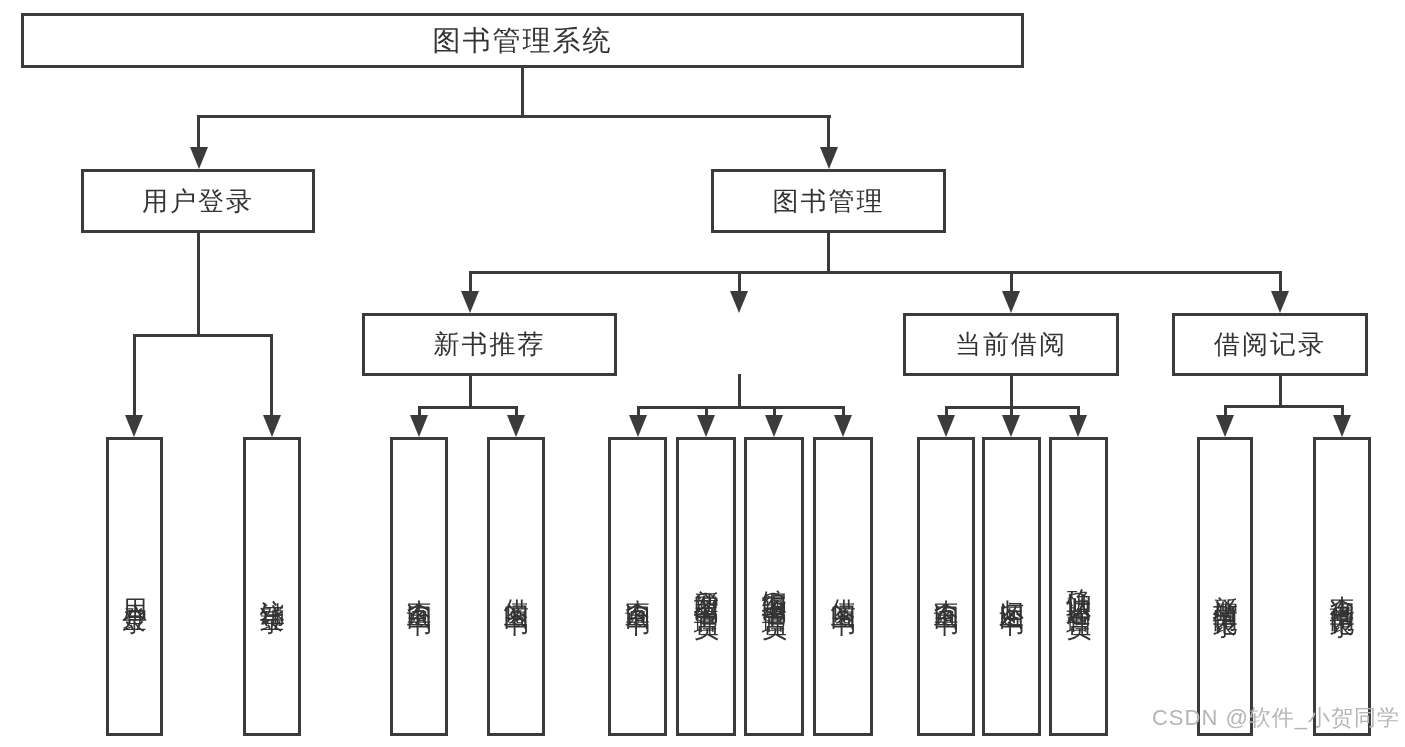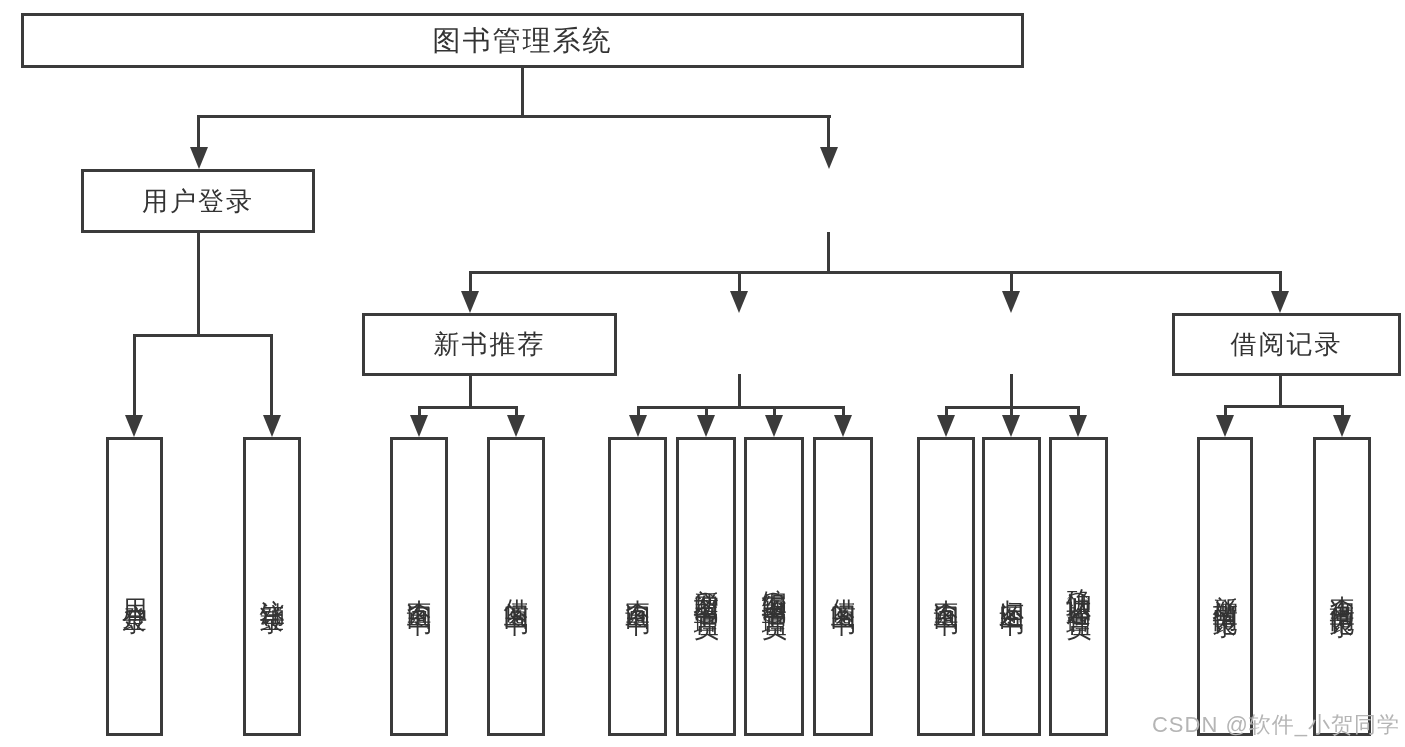--- a/index.html
+++ b/index.html
@@ -47,21 +47,21 @@
   .arr{
     position:absolute;
     width:0;height:0;
     border-left:9px solid transparent;
     border-right:9px solid transparent;
     border-top:22px solid var(--line);
   }
   .watermark{
     position:absolute;
     right:5px;
-    bottom:7px;
+    bottom:14px;
     font-size:22px;
     letter-spacing:1px;
     color:var(--watermark);
     z-index:5;
     white-space:nowrap;
   }
 </style>
 </head>
 <body>
 
@@ -122,23 +122,25 @@
   <div class="line" style="left:1279px;top:374px;width:3px;height:33px"></div>
   <div class="line" style="left:1224px;top:405px;width:119px;height:3px"></div>
   <div class="line" style="left:1224px;top:405px;width:3px;height:12px"></div>
   <div class="arr" style="left:1216px;top:415px"></div>
   <div class="line" style="left:1341px;top:405px;width:3px;height:12px"></div>
   <div class="arr" style="left:1333px;top:415px"></div>
 
   <div class="box hbox root-box" style="left:21px;top:13px;width:1003px;height:55px">图书管理系统</div>
 
   <div class="box hbox" style="left:81px;top:169px;width:234px;height:64px">用户登录</div>
+  <div class="box hbox" style="left:711px;top:169px;width:235px;height:64px">图书管理</div>
 
   <div class="box hbox" style="left:362px;top:313px;width:255px;height:63px">新书推荐</div>
-  <div class="box hbox" style="left:1172px;top:313px;width:229px;height:63px">借阅记录</div>
+  <div class="box hbox" style="left:903px;top:313px;width:216px;height:63px">当前借阅</div>
+  <div class="box hbox" style="left:1172px;top:313px;width:196px;height:63px">借阅记录</div>
 
   <div class="box vbox" style="left:106px;top:437px;width:57px;height:299px">用户登录</div>
   <div class="box vbox" style="left:243px;top:437px;width:58px;height:299px">注销登录</div>
 
   <div class="box vbox" style="left:390px;top:437px;width:58px;height:299px">查询图书</div>
   <div class="box vbox" style="left:487px;top:437px;width:58px;height:299px">借阅图书</div>
 
   <div class="box vbox" style="left:608px;top:437px;width:59px;height:299px">查询图书</div>
   <div class="box vbox" style="left:676px;top:437px;width:60px;height:299px">新增图书（管理员）</div>
   <div class="box vbox" style="left:744px;top:437px;width:60px;height:299px">编辑图书（管理员）</div>

